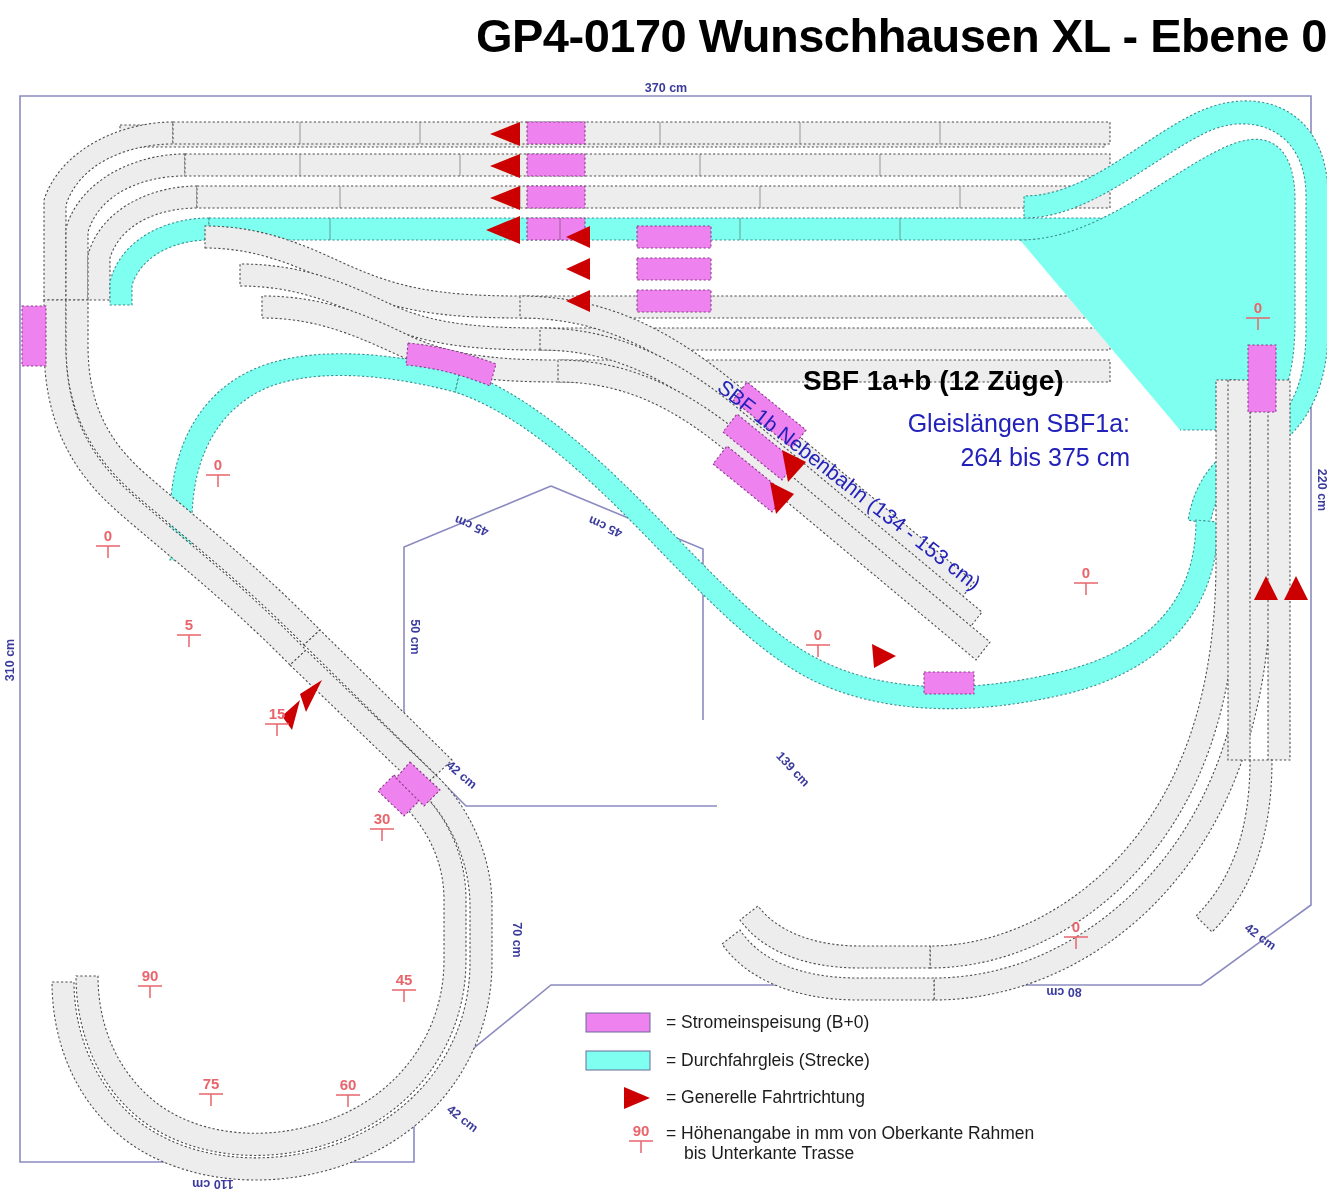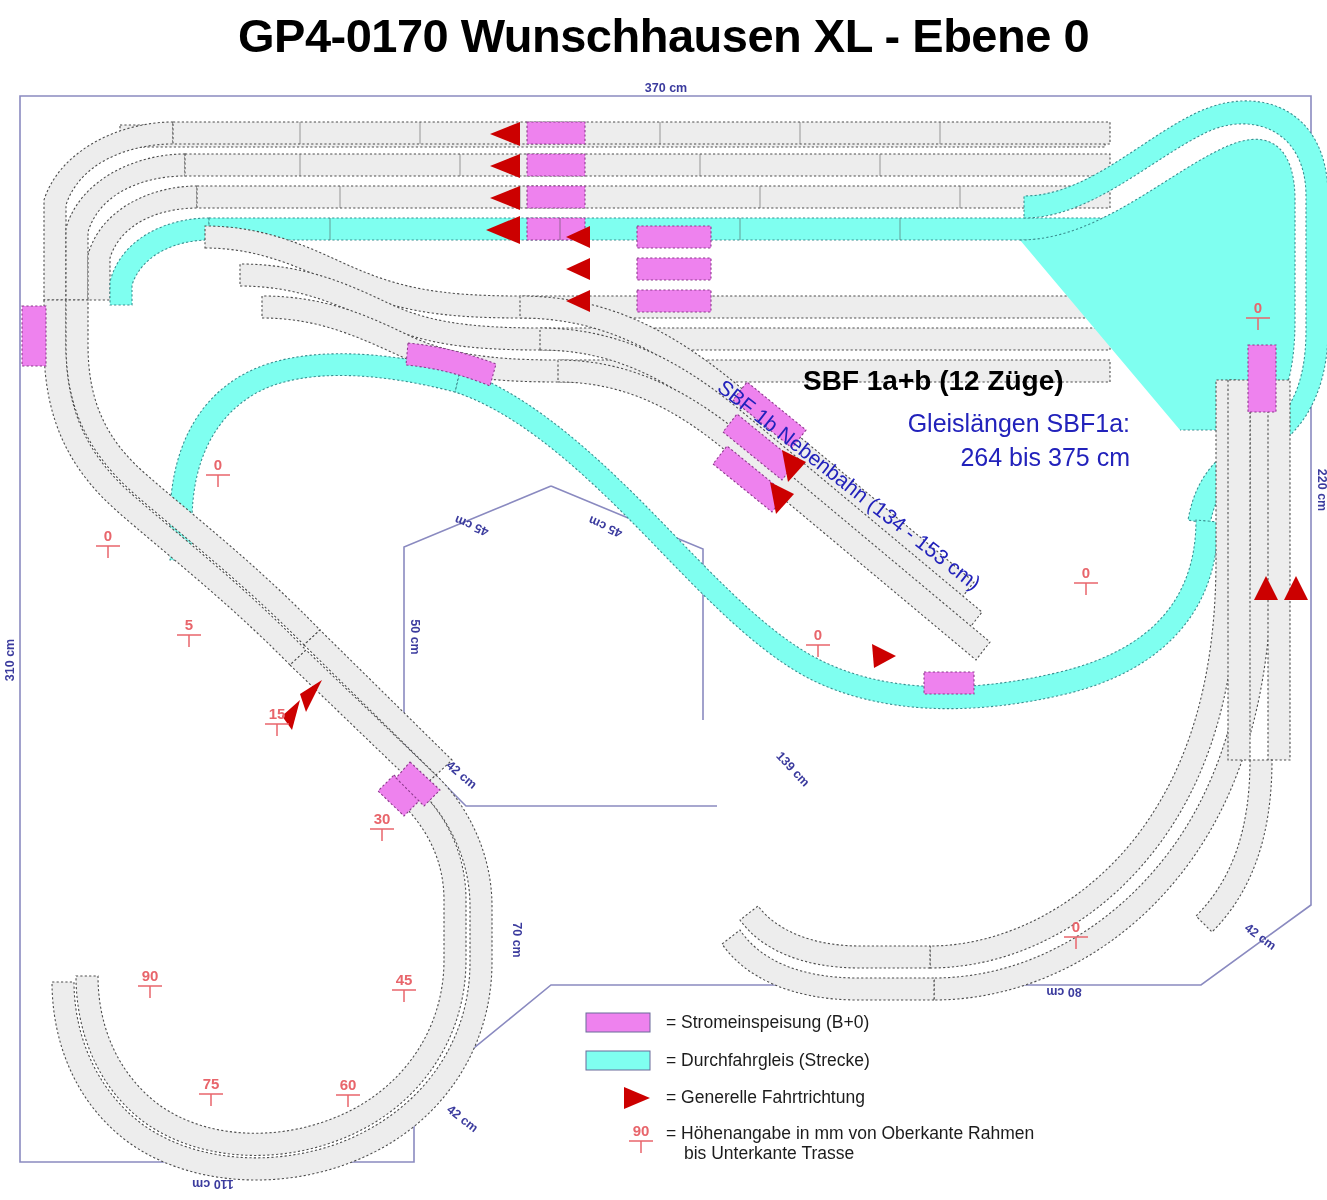--- a/index.html
+++ b/index.html
@@ -1,20 +1,20 @@
 <!DOCTYPE html>
 <html><head>
 <meta charset="utf-8">
 <style>
   html,body{margin:0;padding:0;background:#fff;}
   body{width:1327px;height:1200px;font-family:"Liberation Sans",sans-serif;overflow:hidden;}
   #root{position:relative;width:1327px;height:1200px;background:#ffffff;}
 
   #title{
-    position:absolute;left:0;top:8px;width:1327px;text-align:center;
+    position:absolute;left:0;top:8px;width:1327px;text-align:right;
     font-family:"Liberation Sans",sans-serif;
     font-size:47px;font-weight:bold;color:#000;letter-spacing:-0.5px;
     white-space:nowrap;
   }
 
   svg#plan{position:absolute;left:0;top:0;width:1327px;height:1200px;}
 
   .dimlabel{
     font-family:"Liberation Sans",sans-serif;
     font-size:12.5px;font-weight:bold;fill:#3b3b9e;

